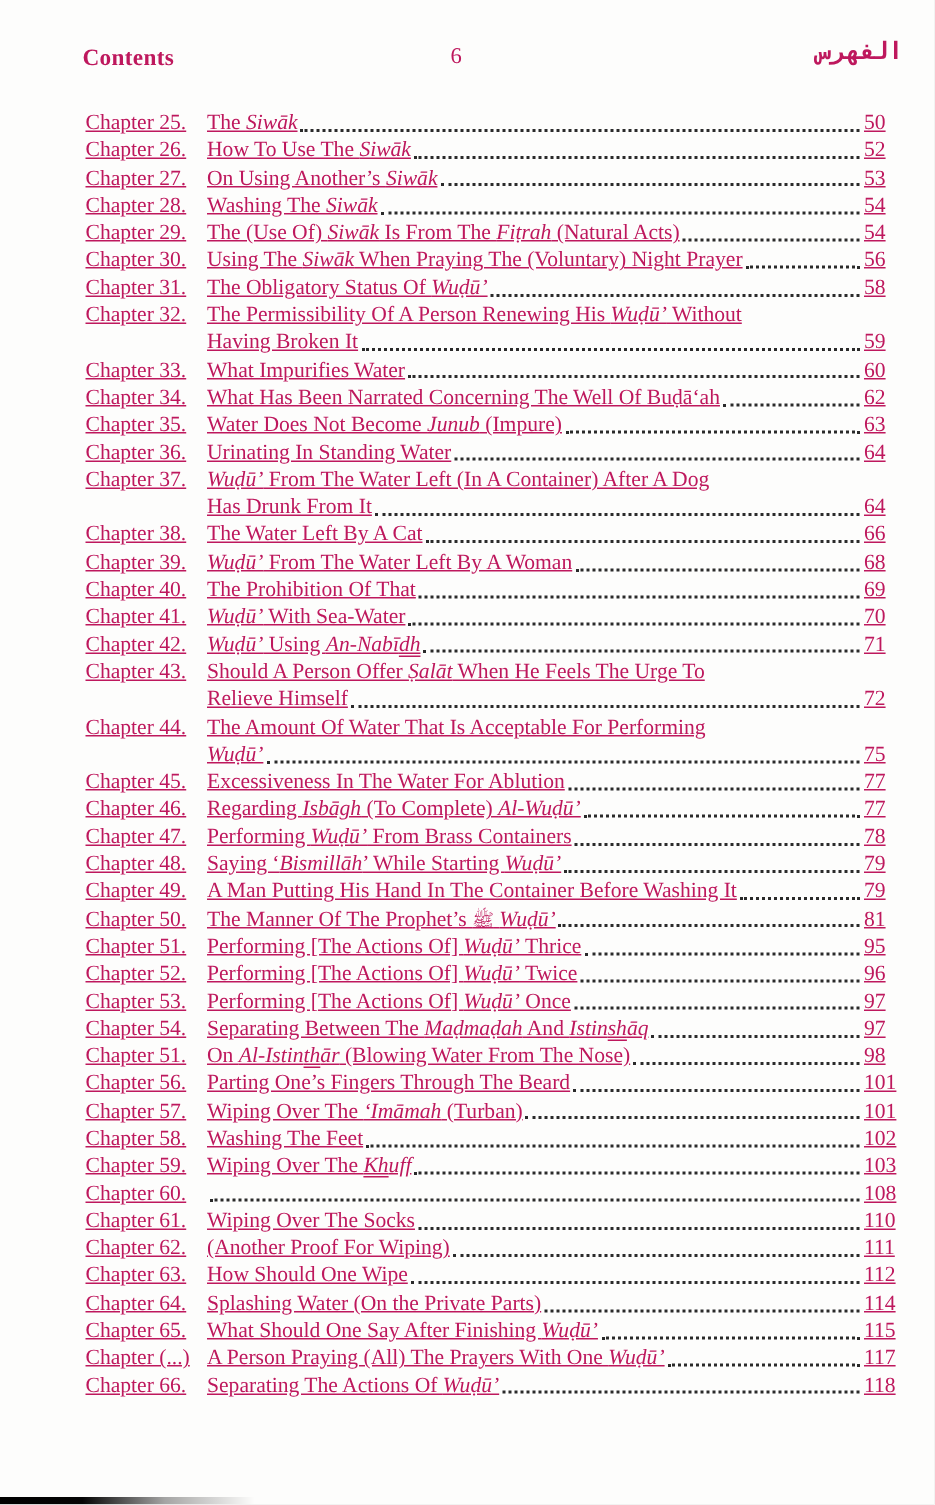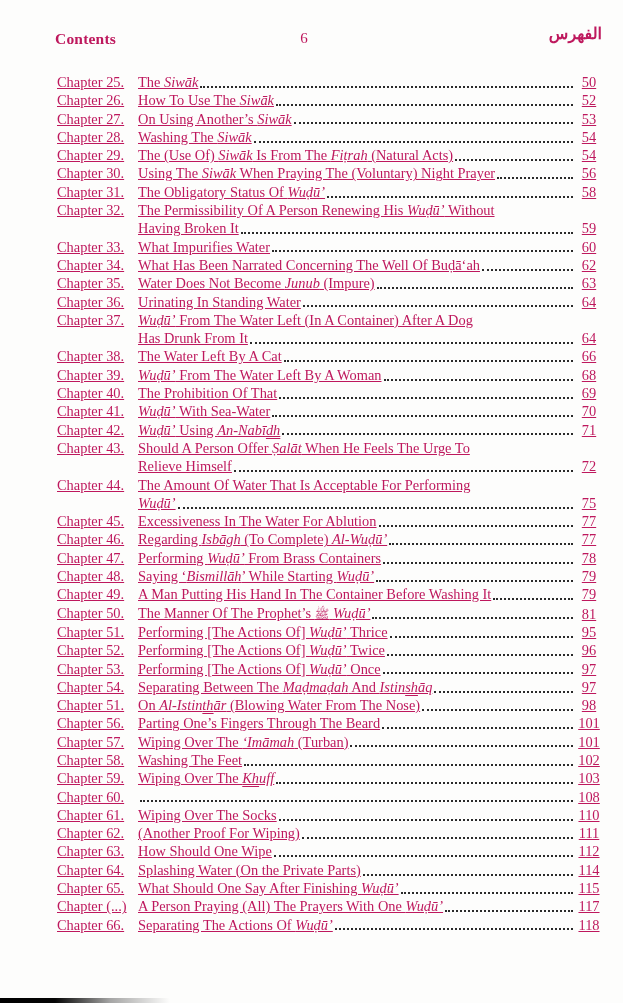--- a/index.html
+++ b/index.html
@@ -15,40 +15,40 @@
     padding:30px 22px 0 55px;
     height:22px;
   }
   .header .left { font-weight:bold; font-size:15.5px; letter-spacing:0.2px; }
   .header .center {
     position:absolute; left:284px; top:30px; width:40px;
     text-align:center; font-size:15px;
   }
   .header .right {
     position:absolute; right:21px; top:24px;
-    font-family:Liberation Sans, sans-serif;
+    font-family:Liberation Mono, monospace;
     font-weight:bold; font-size:16px; direction:rtl;
   }
   .toc {
     margin:21px 21px 0 57px; 
   }
   .entry { display:flex; align-items:flex-start; font-size:14.4px; line-height:18.3px;text-decoration:underline; }
   .chap  { flex:none; width:81px; }
   .chap-spacer { flex:none; width:81px; }
   .rest  { flex:1; display:flex; align-items:flex-end; min-width:0; }
   .title {}
   .it { font-style:italic;margin-top:34px; }
   .ul { text-decoration:underline; text-underline-offset:2.5px; text-decoration-thickness:1px; }
   .saw { font-family:"DejaVu Sans", sans-serif; font-size:12px; }
   .dots {
     flex:1 1 8px; min-width:8px;
     border-bottom:2px dotted #2a2a2a;
     margin:0 3px 3.5px 2px;
   }
-  .pageno { flex:none; min-width:26px; text-align:center; }
+  .pageno { flex:none; min-width:26px; text-align:left; }
   .scan-shadow {
     position:absolute; left:0; bottom:0;
     width:230px; height:5px;
     background:linear-gradient(to right, #000 0px, #050505 55px, rgba(0,0,0,0.35) 110px, rgba(0,0,0,0) 170px);
   }
 </style>
 </head>
 <body>
 
 <div class="page">

